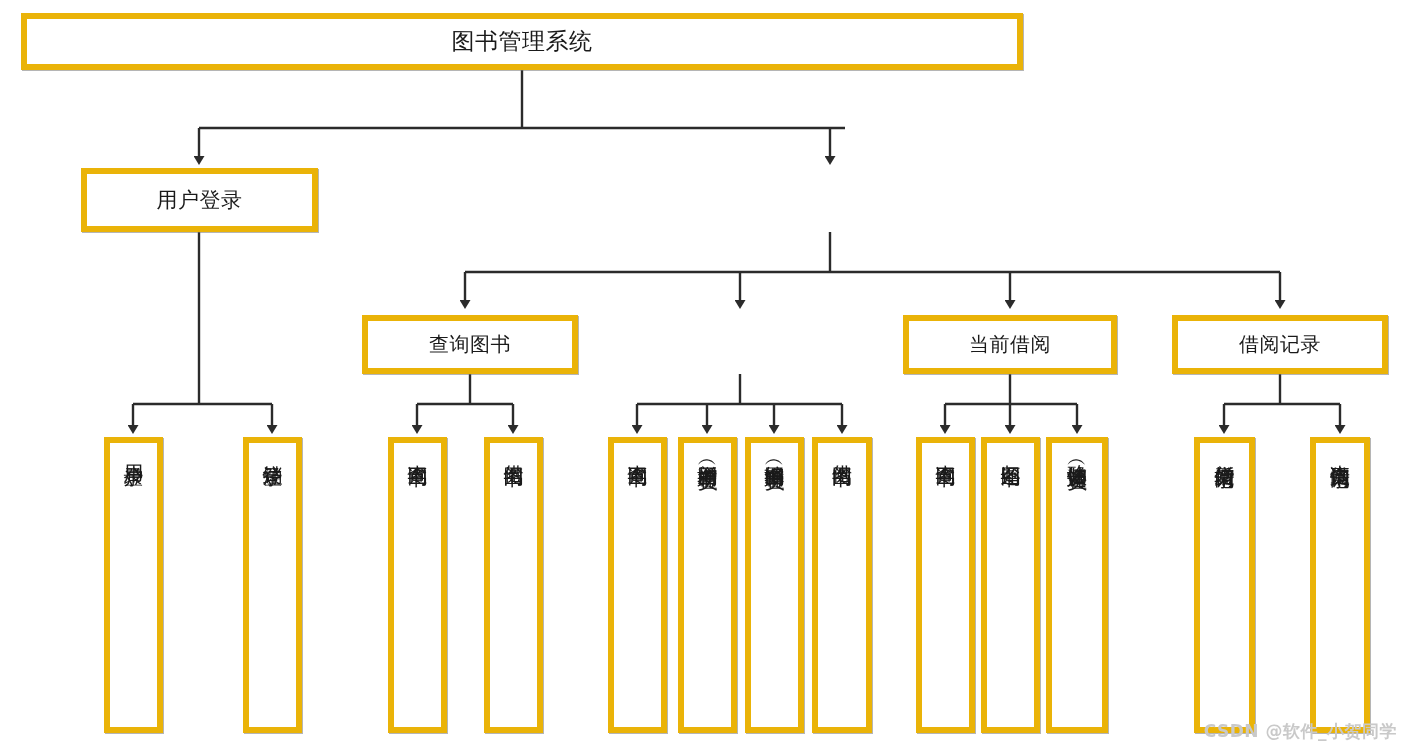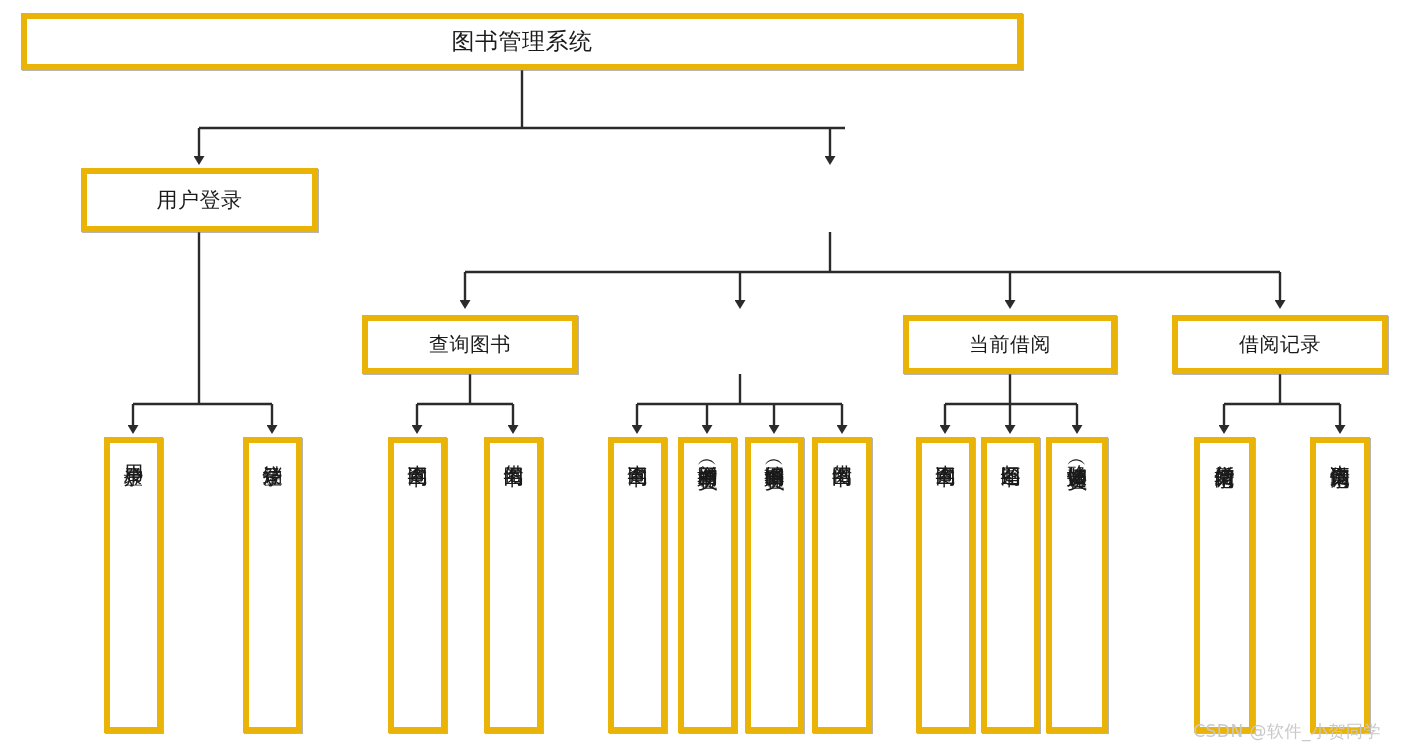--- a/index.html
+++ b/index.html
@@ -57,27 +57,28 @@
     line-height: 1.06;
     letter-spacing: 1px;
     white-space: nowrap;
     max-height: 290px;
   }
   .node.leaf.tall-text .node-label {
     max-height: 292px;
   }
   #watermark {
     position: absolute;
-    right: 24px;
+    right: 8px;
     bottom: 4px;
     font-size: 17px;
     color: #c9c9c9;
     white-space: nowrap;
     font-family: "DejaVu Sans", "Liberation Sans", sans-serif;
     letter-spacing: 0.5px;
+    font-weight: bold;
   }
 </style>
 </head>
 <body>
 
 <div id="canvas">
 
   <svg id="edges" viewBox="0 0 1405 747" xmlns="http://www.w3.org/2000/svg">
     <defs>
       <marker id="arrow" markerWidth="9" markerHeight="11" refX="2" refY="5.5" orient="auto" markerUnits="userSpaceOnUse">

